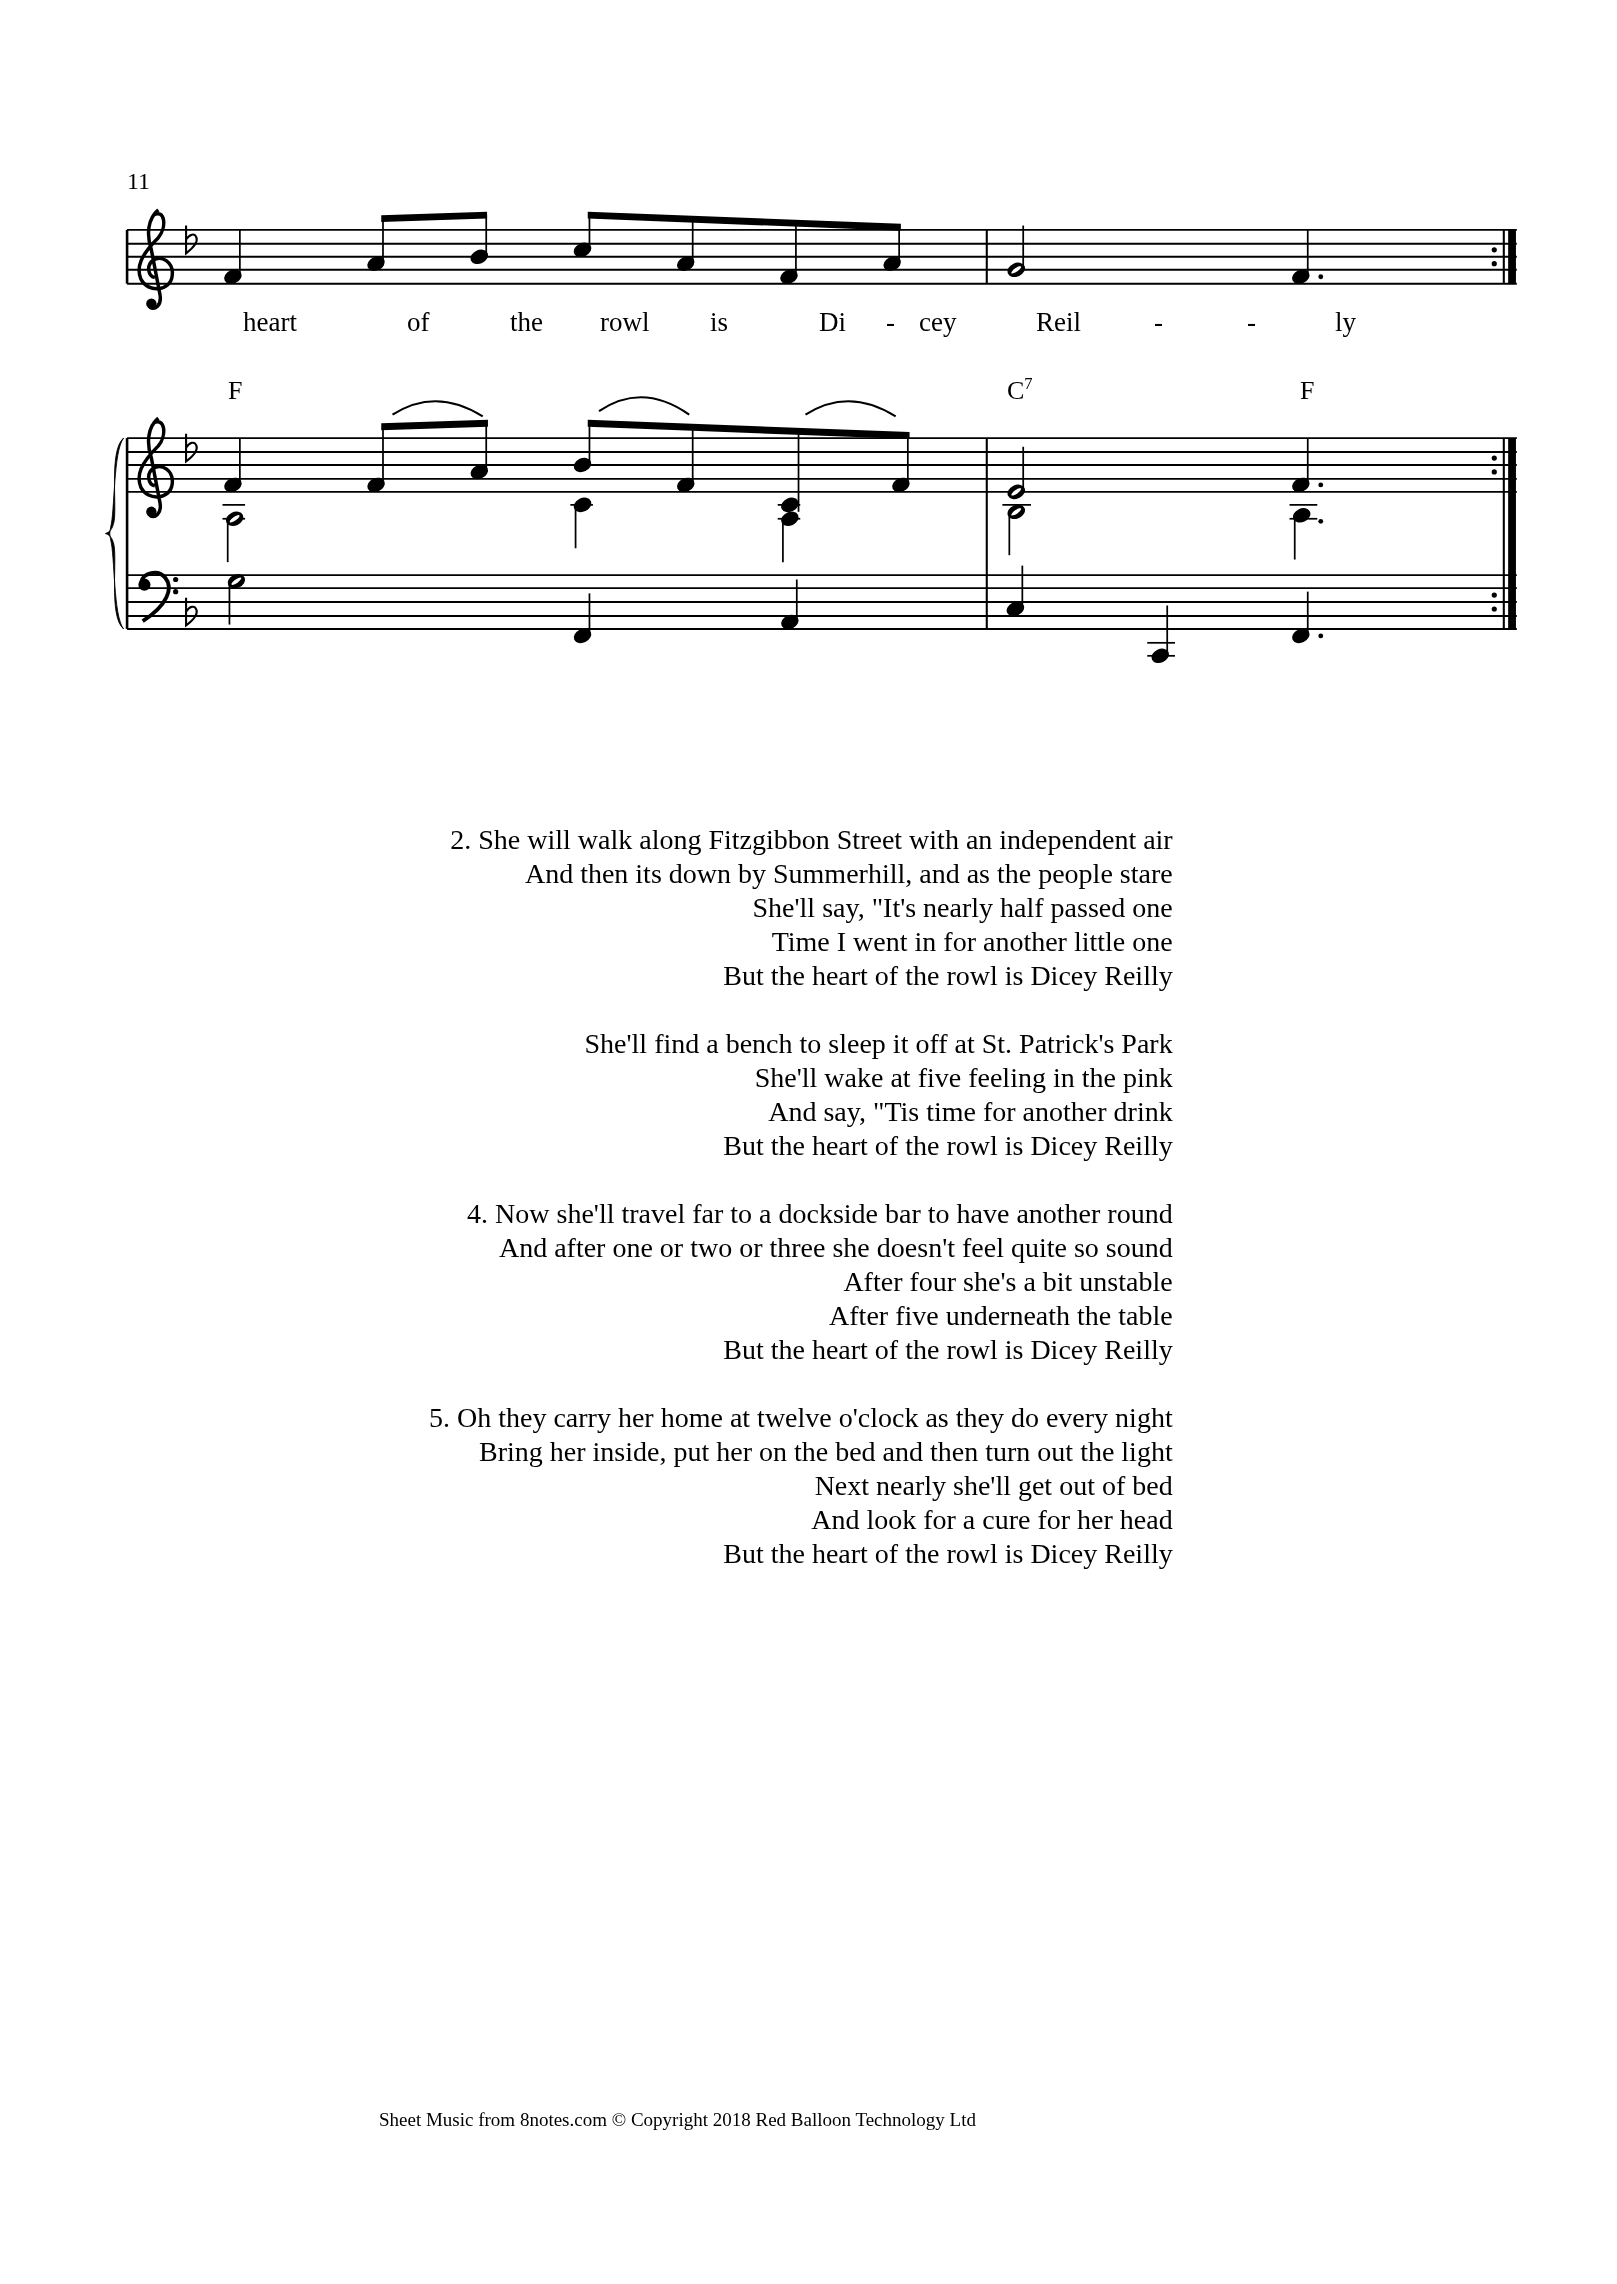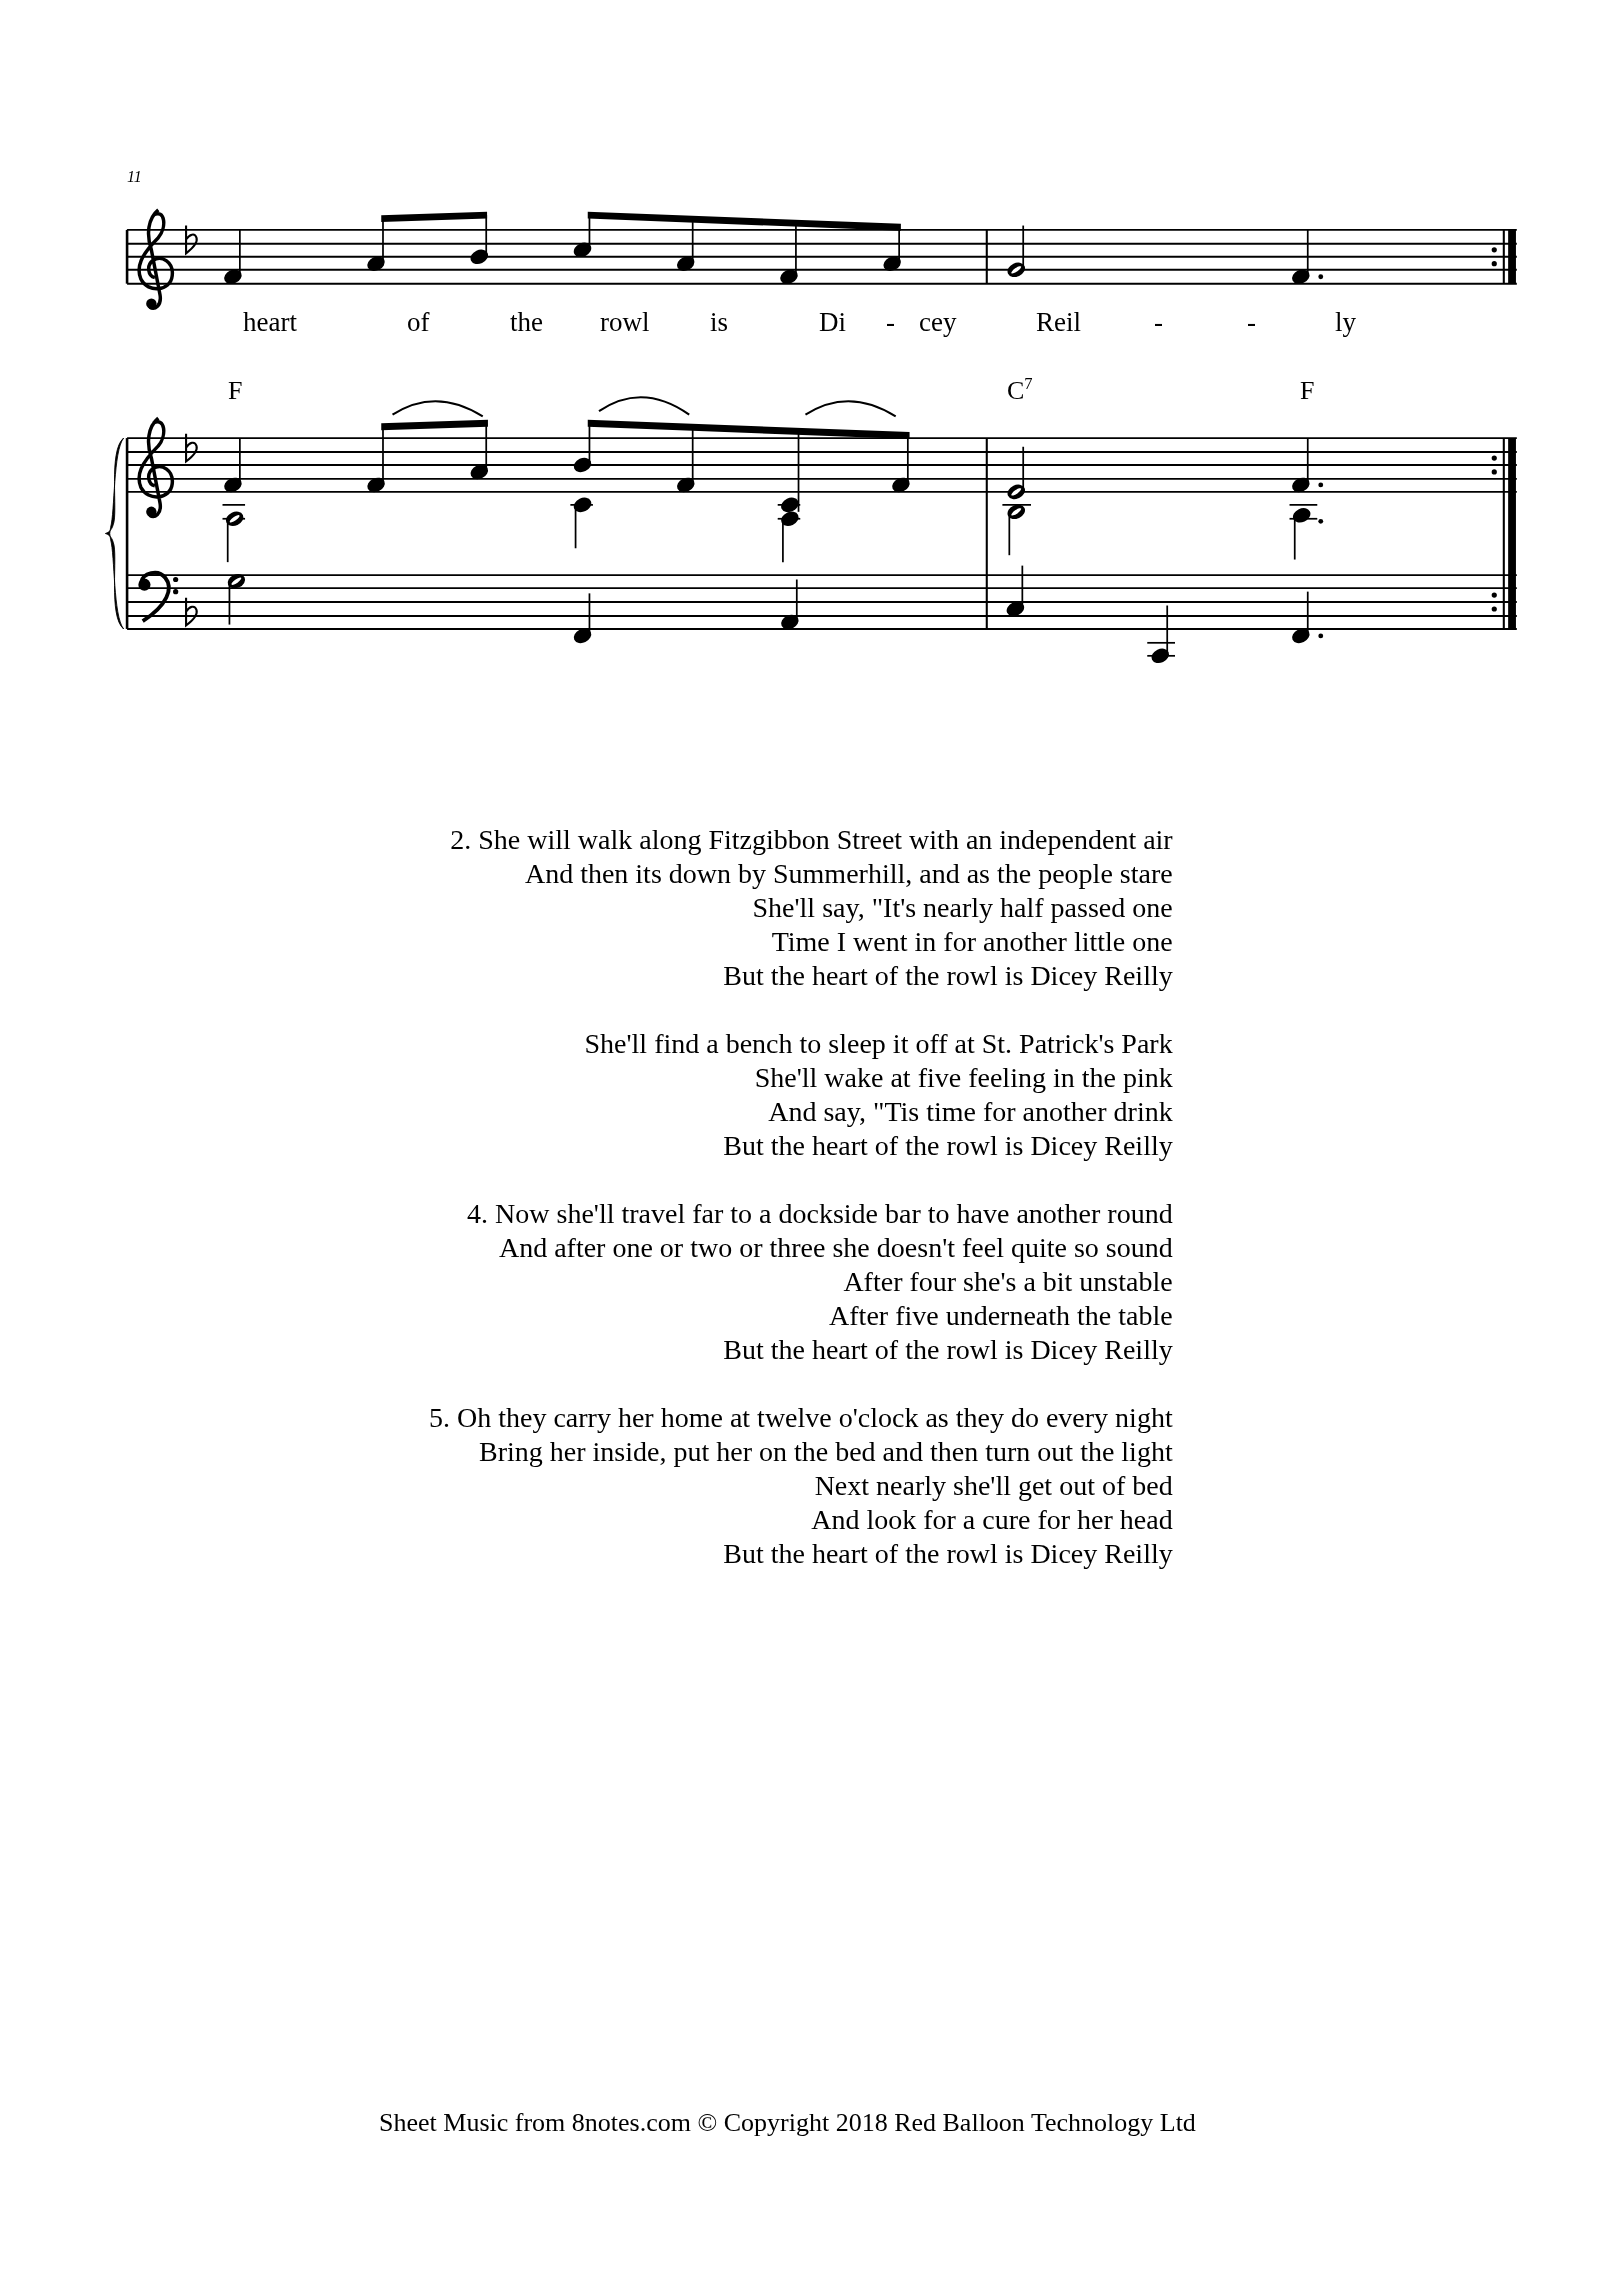--- a/index.html
+++ b/index.html
@@ -1,27 +1,27 @@
 <!DOCTYPE html>
 <html style="font-size:14px"><head>
 <meta charset="utf-8">
 <style>
   html, body { margin: 0; padding: 0; background: #ffffff; }
   body { width: 1617px; height: 2284px; position: relative; overflow: hidden;
          font-family: "Liberation Serif", "DejaVu Serif", serif; color: #000; }
   .page { position: absolute; left: 0; top: 0; width: 1617px; height: 2284px; background: #fff; }
   svg.score { position: absolute; left: 0; top: 0; }
-  .measure-num { position: absolute; left: 127px; top: 169px; font-style: italic; font-size: 16px; line-height: 1; }
+  .measure-num { position: absolute; left: 127px; top: 169px; font-size: 24px; line-height: 1; }
   .lyric { position: absolute; top: 309px; font-size: 27px; line-height: 1; white-space: nowrap; margin-left: 40px; }
   .chord { position: absolute; top: 376px; font-size: 26px; line-height: 1; white-space: nowrap; }
   .chord sup { font-size: 16.5px; vertical-align: 10.4px; }
   .verses { position: absolute; left: 429px; top: 823px; font-size: 28px; line-height: 34px; text-align: right; }
   .verse { margin: 0 0 34px 0; }
   .verse-line { display: block; white-space: nowrap; }
-  .footer { position: absolute; left: 379px; top: 2110px; font-size: 26px; line-height: 1; white-space: nowrap; }
+  .footer { position: absolute; left: 379px; top: 2110px; font-size: 19px; line-height: 1; white-space: nowrap; }
 </style>
 </head>
 <body>
 
 <div class="page">
 
   <svg class="score" width="1617" height="694" viewBox="0 0 1863 800" xmlns="http://www.w3.org/2000/svg">
     <defs>
       <g id="qhead">
           <ellipse cx="0" cy="0" rx="9.5" ry="6.8" transform="rotate(-25)" fill="#000"></ellipse>

